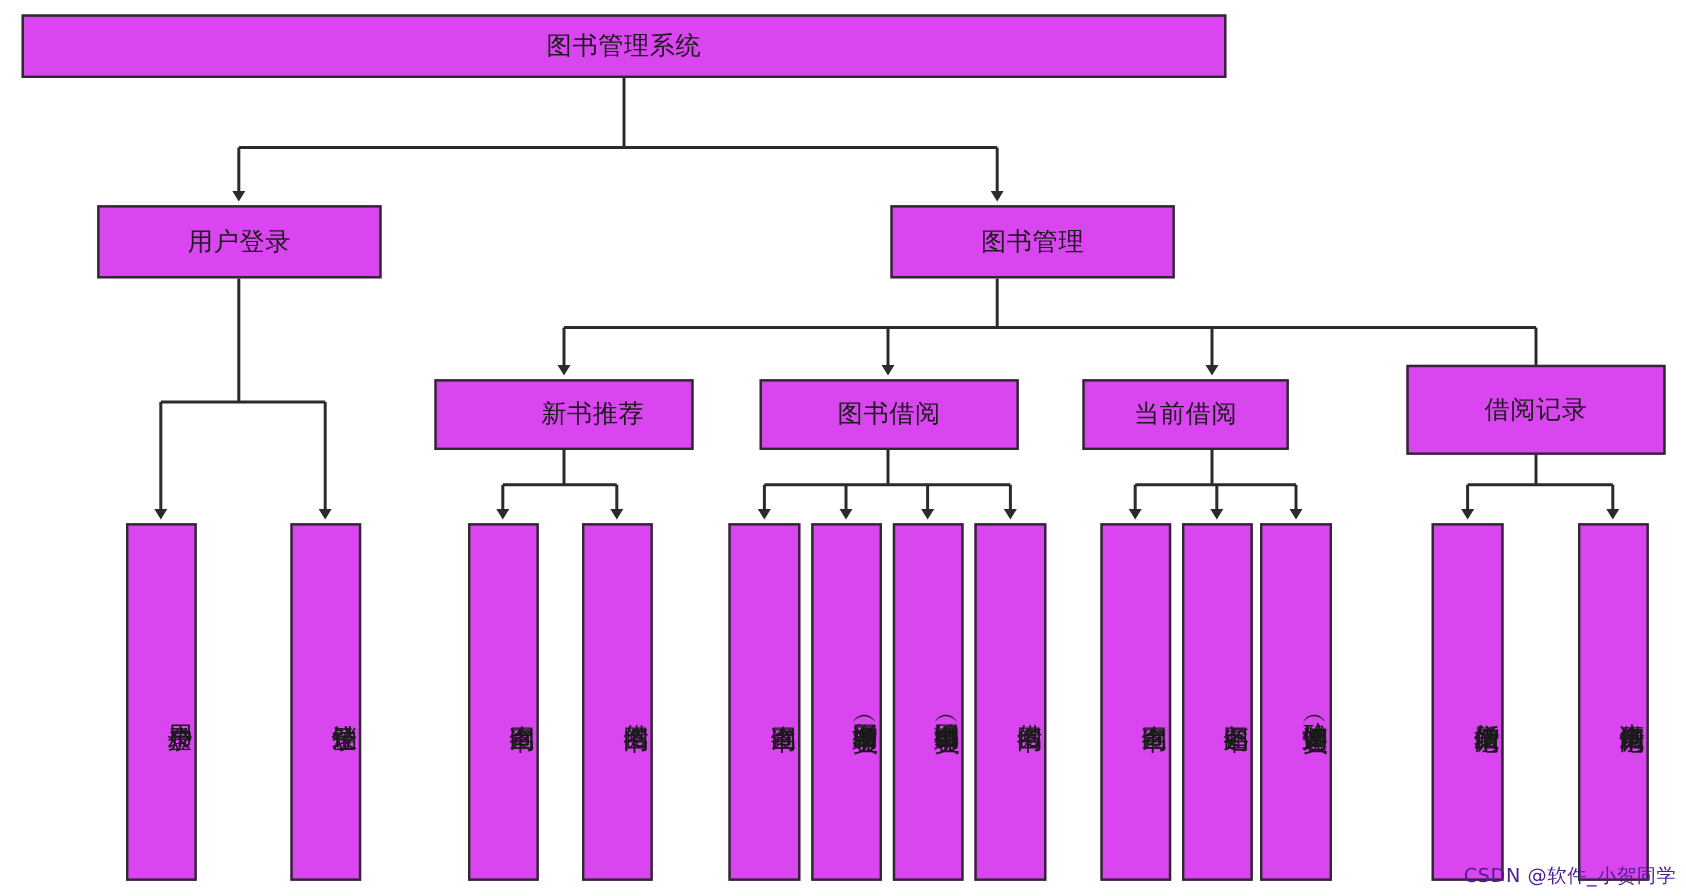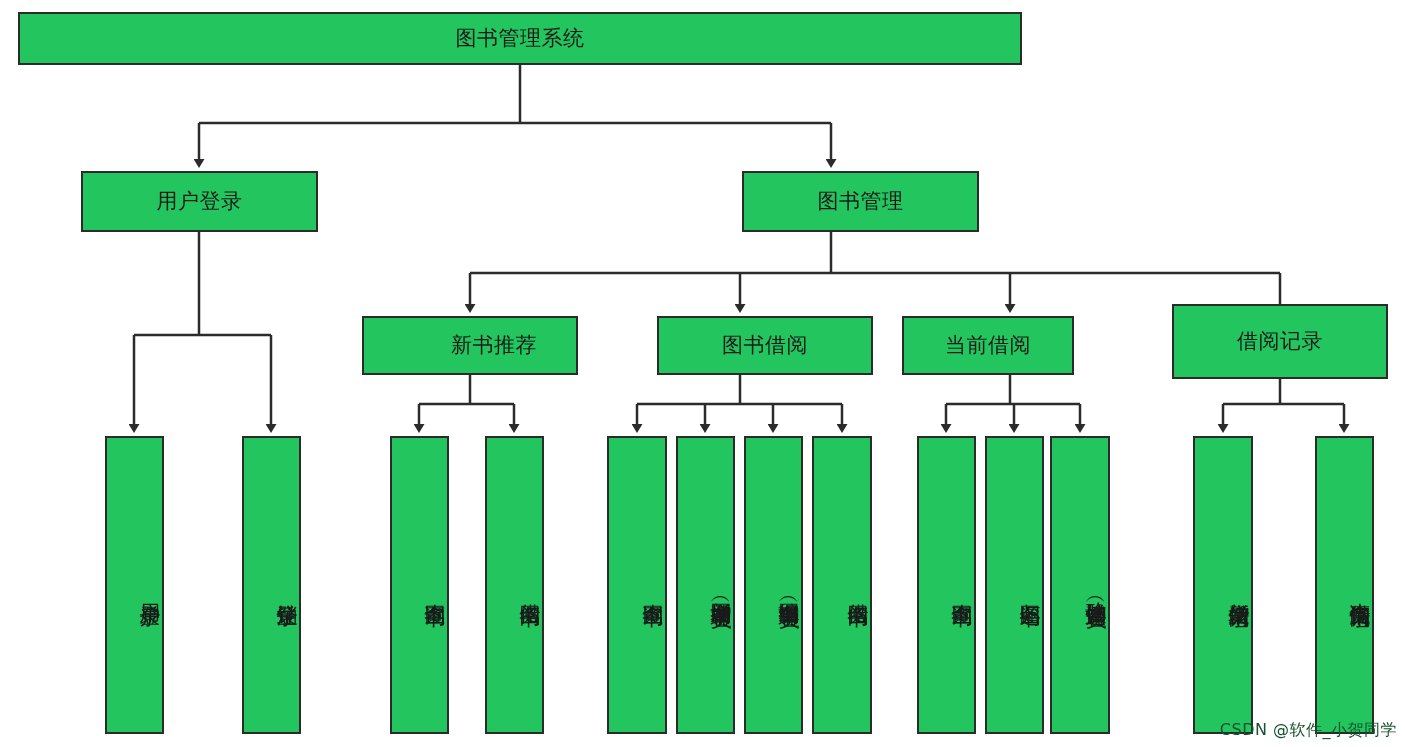--- a/index.html
+++ b/index.html
@@ -22,21 +22,21 @@
     left: 0;
     top: 0;
     width: 1405px;
     height: 747px;
     pointer-events: none;
   }
   .node {
     position: absolute;
     box-sizing: border-box;
     border: 2px solid #2b2b2b;
-    background: #22c55e;
+    background: #d946ef;
     display: flex;
     align-items: center;
     justify-content: center;
     color: #1a1a1a;
     text-align: right;
   }
   .node-h {
     font-size: 21px;
     line-height: 1.25;
     letter-spacing: 0.5px;
@@ -52,21 +52,21 @@
     letter-spacing: 1px;
     padding-top: 8px;
     align-items: flex-start;
     justify-content: center;
   }
   .watermark {
     position: absolute;
     right: 8px;
     bottom: 6px;
     font-size: 16px;
-    color: #14532d;
+    color: #4c1d95;
     letter-spacing: 0.5px;
     white-space: nowrap;
     font-family: "DejaVu Sans", "Liberation Sans", sans-serif;
   }
 </style>
 </head>
 <body>
 
 <div id="canvas">
 
@@ -127,21 +127,21 @@
   <div class="node node-h" style="left:81px; top:171px; width:237px; height:61px;">
     <span>用户登录</span>
   </div>
   <div class="node node-h" style="left:711px; top:171px; width:237px; height:61px;margin-left:31px;">
     <span>图书管理</span>
   </div>
 
   <div class="node node-h" style="left:362px; top:316px; width:216px; height:59px;padding-left:48px;">
     <span>新书推荐</span>
   </div>
-  <div class="node node-h" style="left:633px; top:316px; width:216px; height:59px;margin-left:24px;">
+  <div class="node node-h" style="left:633px; top:316px; width:216px; height:59px;">
     <span>图书借阅</span>
   </div>
   <div class="node node-h" style="left:902px; top:316px; width:172px; height:59px;">
     <span>当前借阅</span>
   </div>
   <div class="node node-h" style="left:1172px; top:304px; width:216px; height:75px;">
     <span>借阅记录</span>
   </div>
 
   <div class="node node-v" style="left:105px; top:436px; width:59px; height:298px;">

